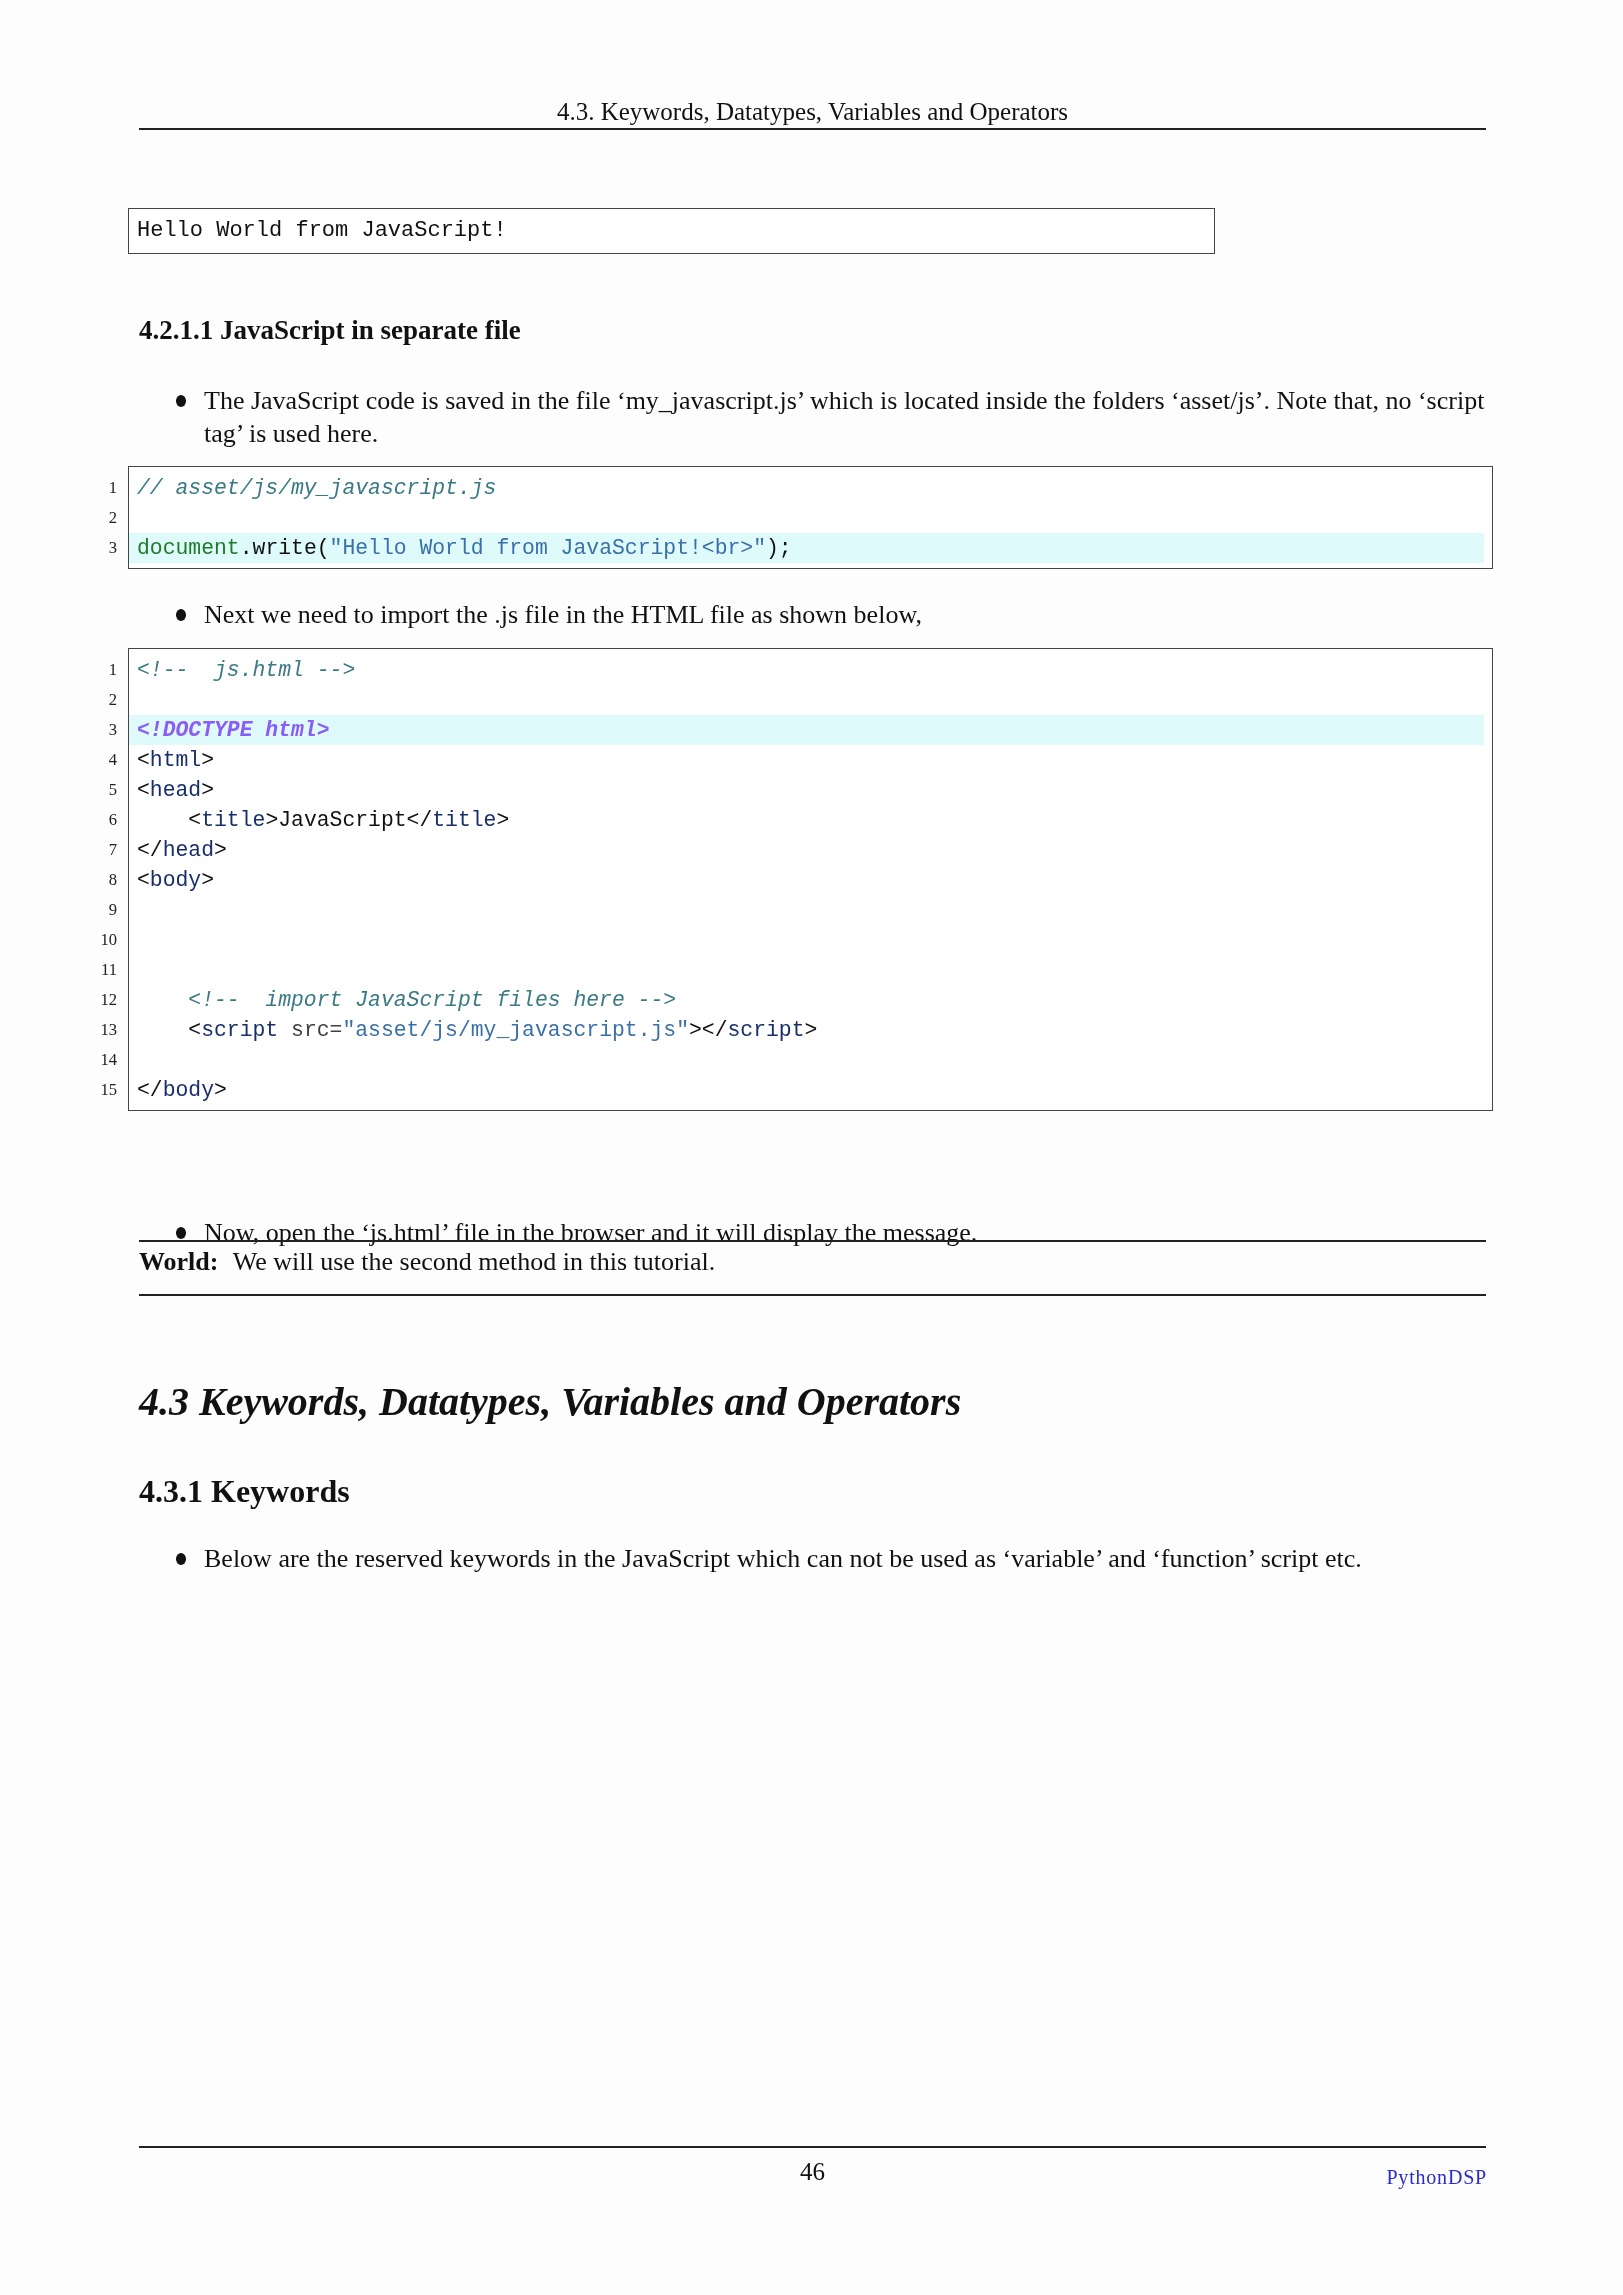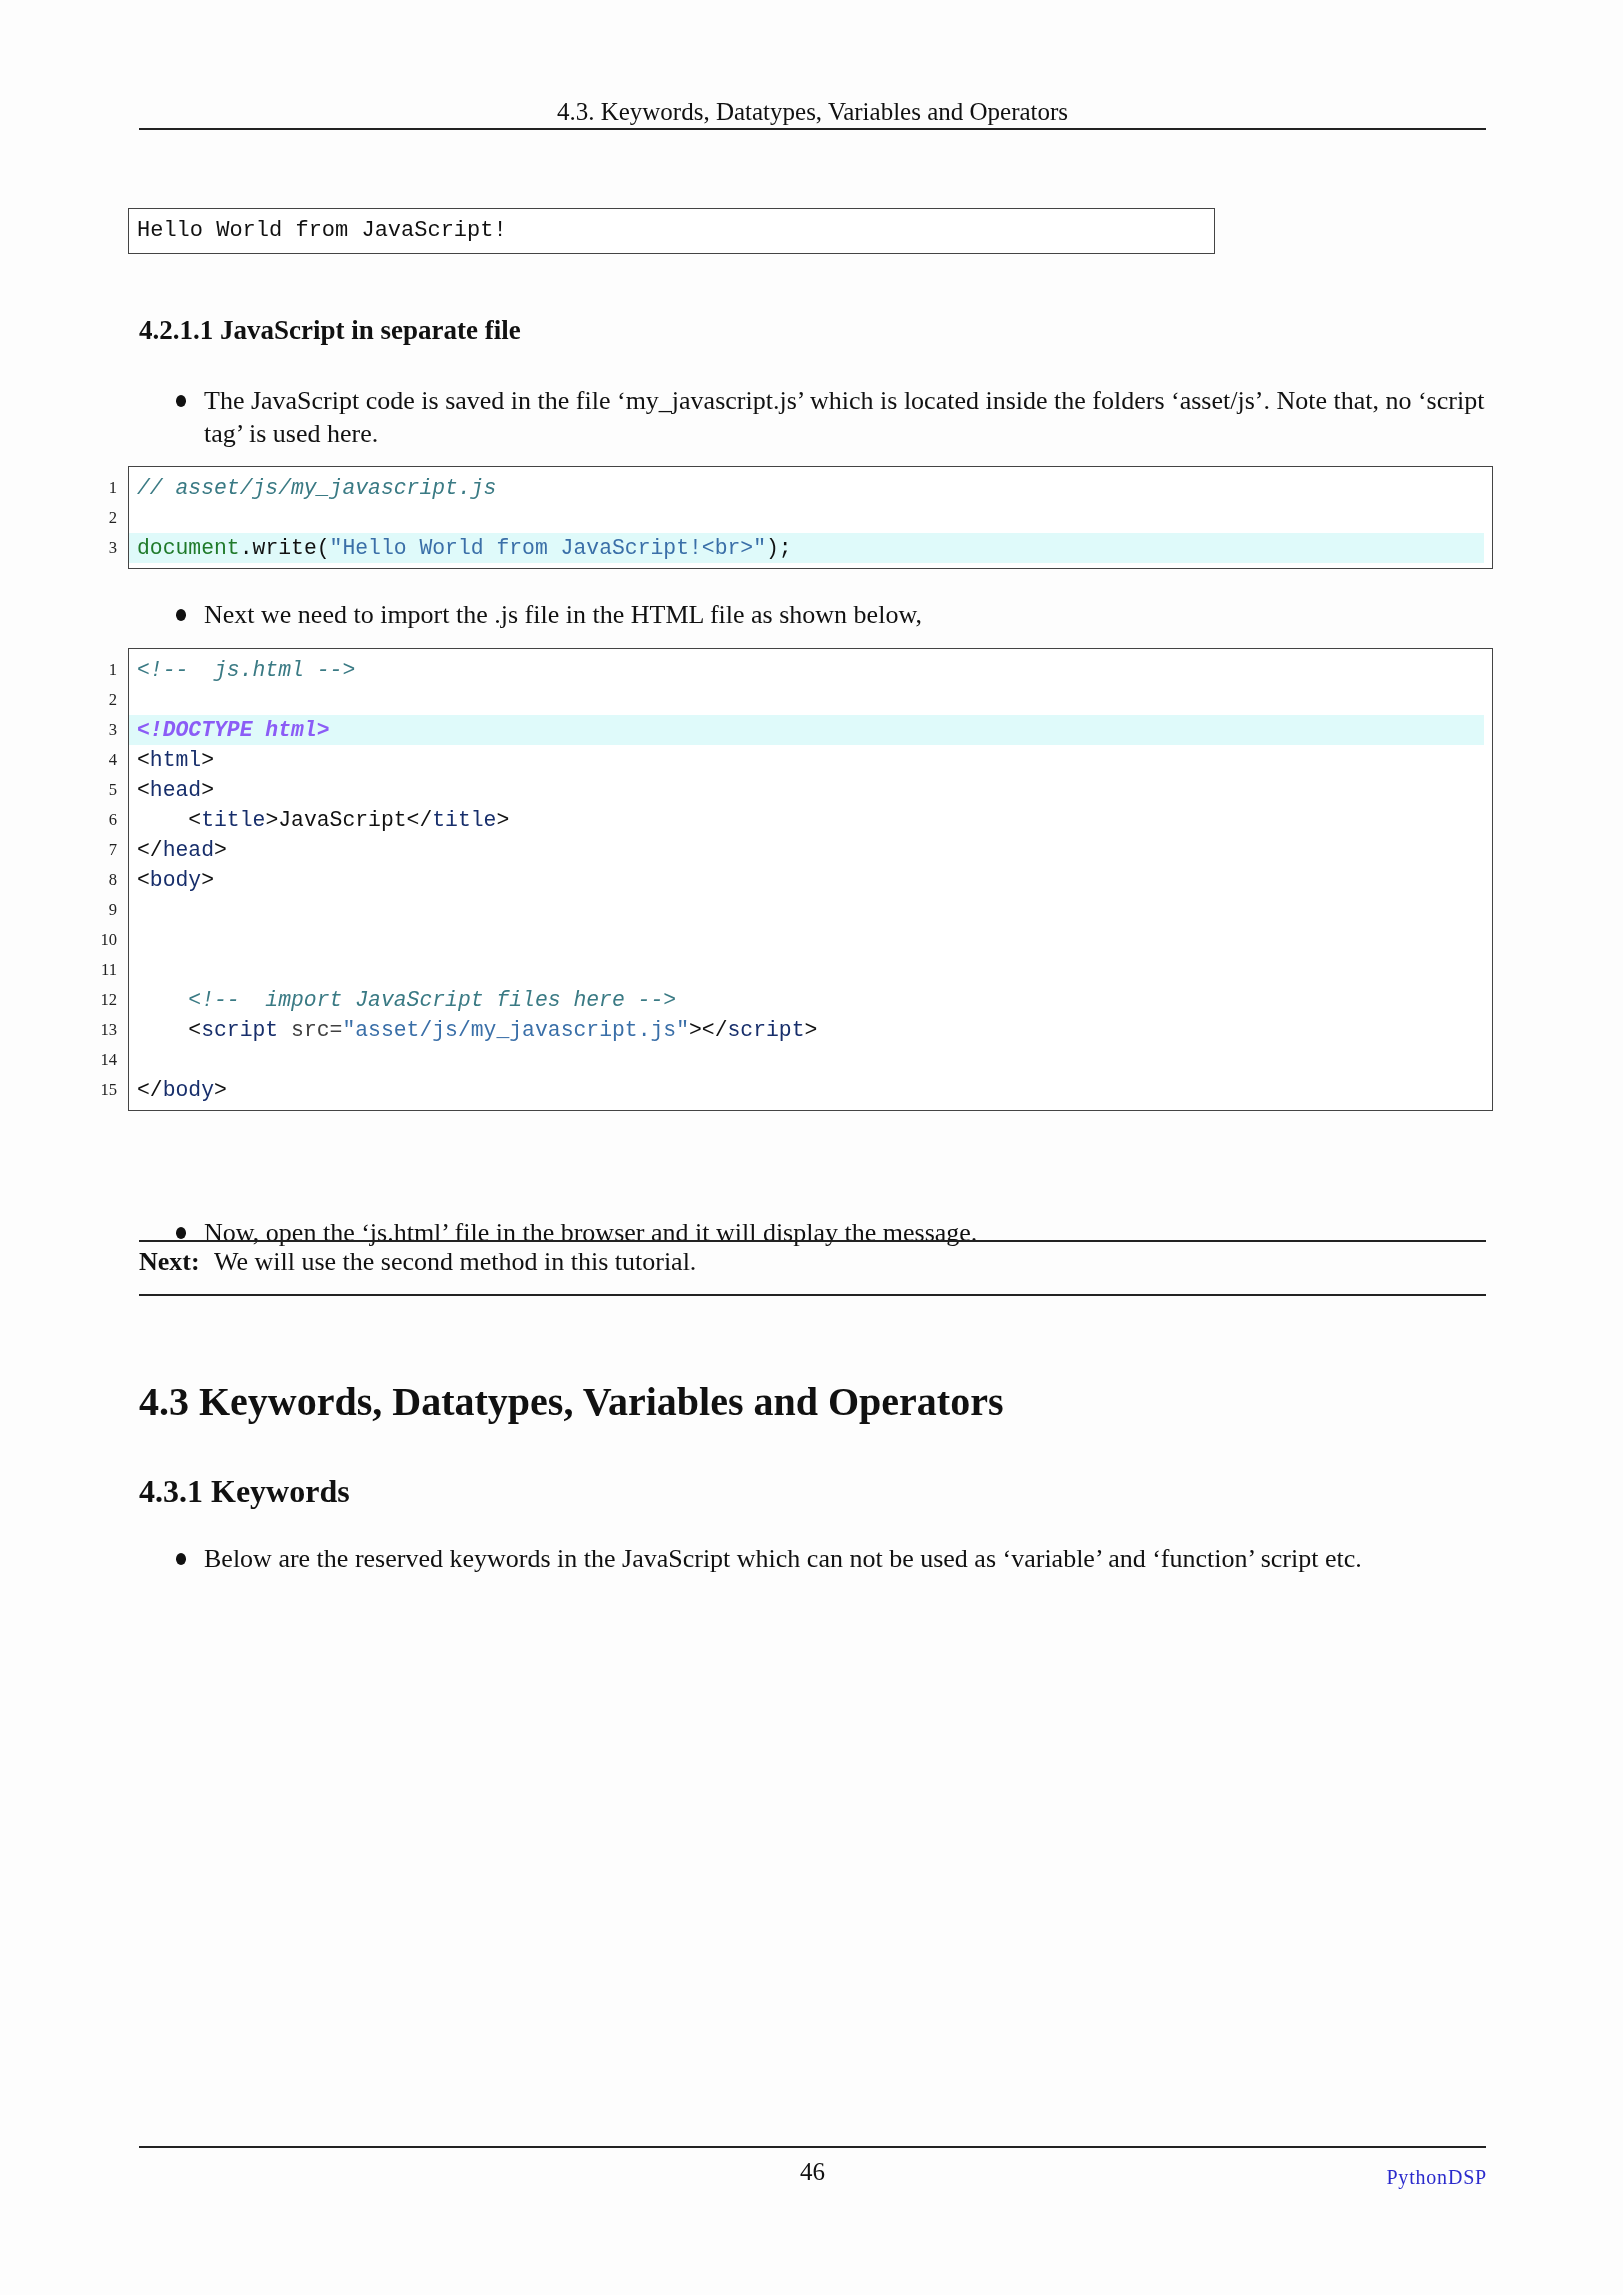--- a/index.html
+++ b/index.html
@@ -45,21 +45,21 @@
   .c-comment { color: #3a7a84; font-style: italic; }
   .c-doctype { color: #8b5cf6; font-style: italic; font-weight: bold; text-align: center; }
   .c-tag { color: #172e6b; }
   .c-punct { color: #111; }
   .c-attr { color: #404040; }
   .c-str { color: #3a6fa8; }
   .c-obj { color: #1f7a2a; }
   .c-text { color: #111; }
   .note-text { left: 139px; top: 1247px; font-size: 26px; }
   .note-text b { margin-right: 14.3px; }
-  .section-title { left: 139px; top: 1378px; font-size: 40px; font-weight: bold; }
+  .section-title { left: 139px; top: 1378px; font-size: 40px; font-weight: bold; font-style: italic; }
   .subsection-title { left: 139px; top: 1473px; font-size: 32px; font-weight: bold; }
   .page-number { left: 773px; width: 79px; text-align: center; top: 2158px; font-size: 25px; }
   .brand { right: 136px; top: 2166px; font-size: 20px; color: #2a2acc; letter-spacing: 0.8px; }
 </style>
 </head>
 <body>
 
 <div class="abs running-header">4.3.   Keywords, Datatypes, Variables and Operators</div>
 <div class="rule" style="left:139px;width:1347px;top:128px;height:1.6px;"></div>
 
@@ -101,21 +101,21 @@
     <div class="code-line"><span class="lineno">15</span><span class="c-punct">&lt;/</span><span class="c-tag">body</span><span class="c-punct">&gt;</span></div>
   </div>
 
 <div class="bullet" style="top:1168px;margin-top:48px;">
   <span class="dot"></span>
   <span class="txt">Now, open the ‘js.html’ file in the browser and it will display the message.</span>
 </div>
 
 <div class="rule" style="left:139px;width:1347px;top:1240px;height:1.6px;"></div>
 <div class="abs note-text">
-  <b>Next:</b><span>We will use the second method in this tutorial.</span>
+  <b>World:</b><span>We will use the second method in this tutorial.</span>
 </div>
 <div class="rule" style="left:139px;width:1347px;top:1294px;height:1.6px;"></div>
 
 <div class="abs section-title">4.3  Keywords, Datatypes, Variables and Operators</div>
 <div class="abs subsection-title">4.3.1  Keywords</div>
 
 <div class="bullet" style="top:1542px;">
   <span class="dot"></span>
   <span class="txt">Below are the reserved keywords in the JavaScript which can not be used as ‘variable’ and ‘function’ script etc.</span>
 </div>

